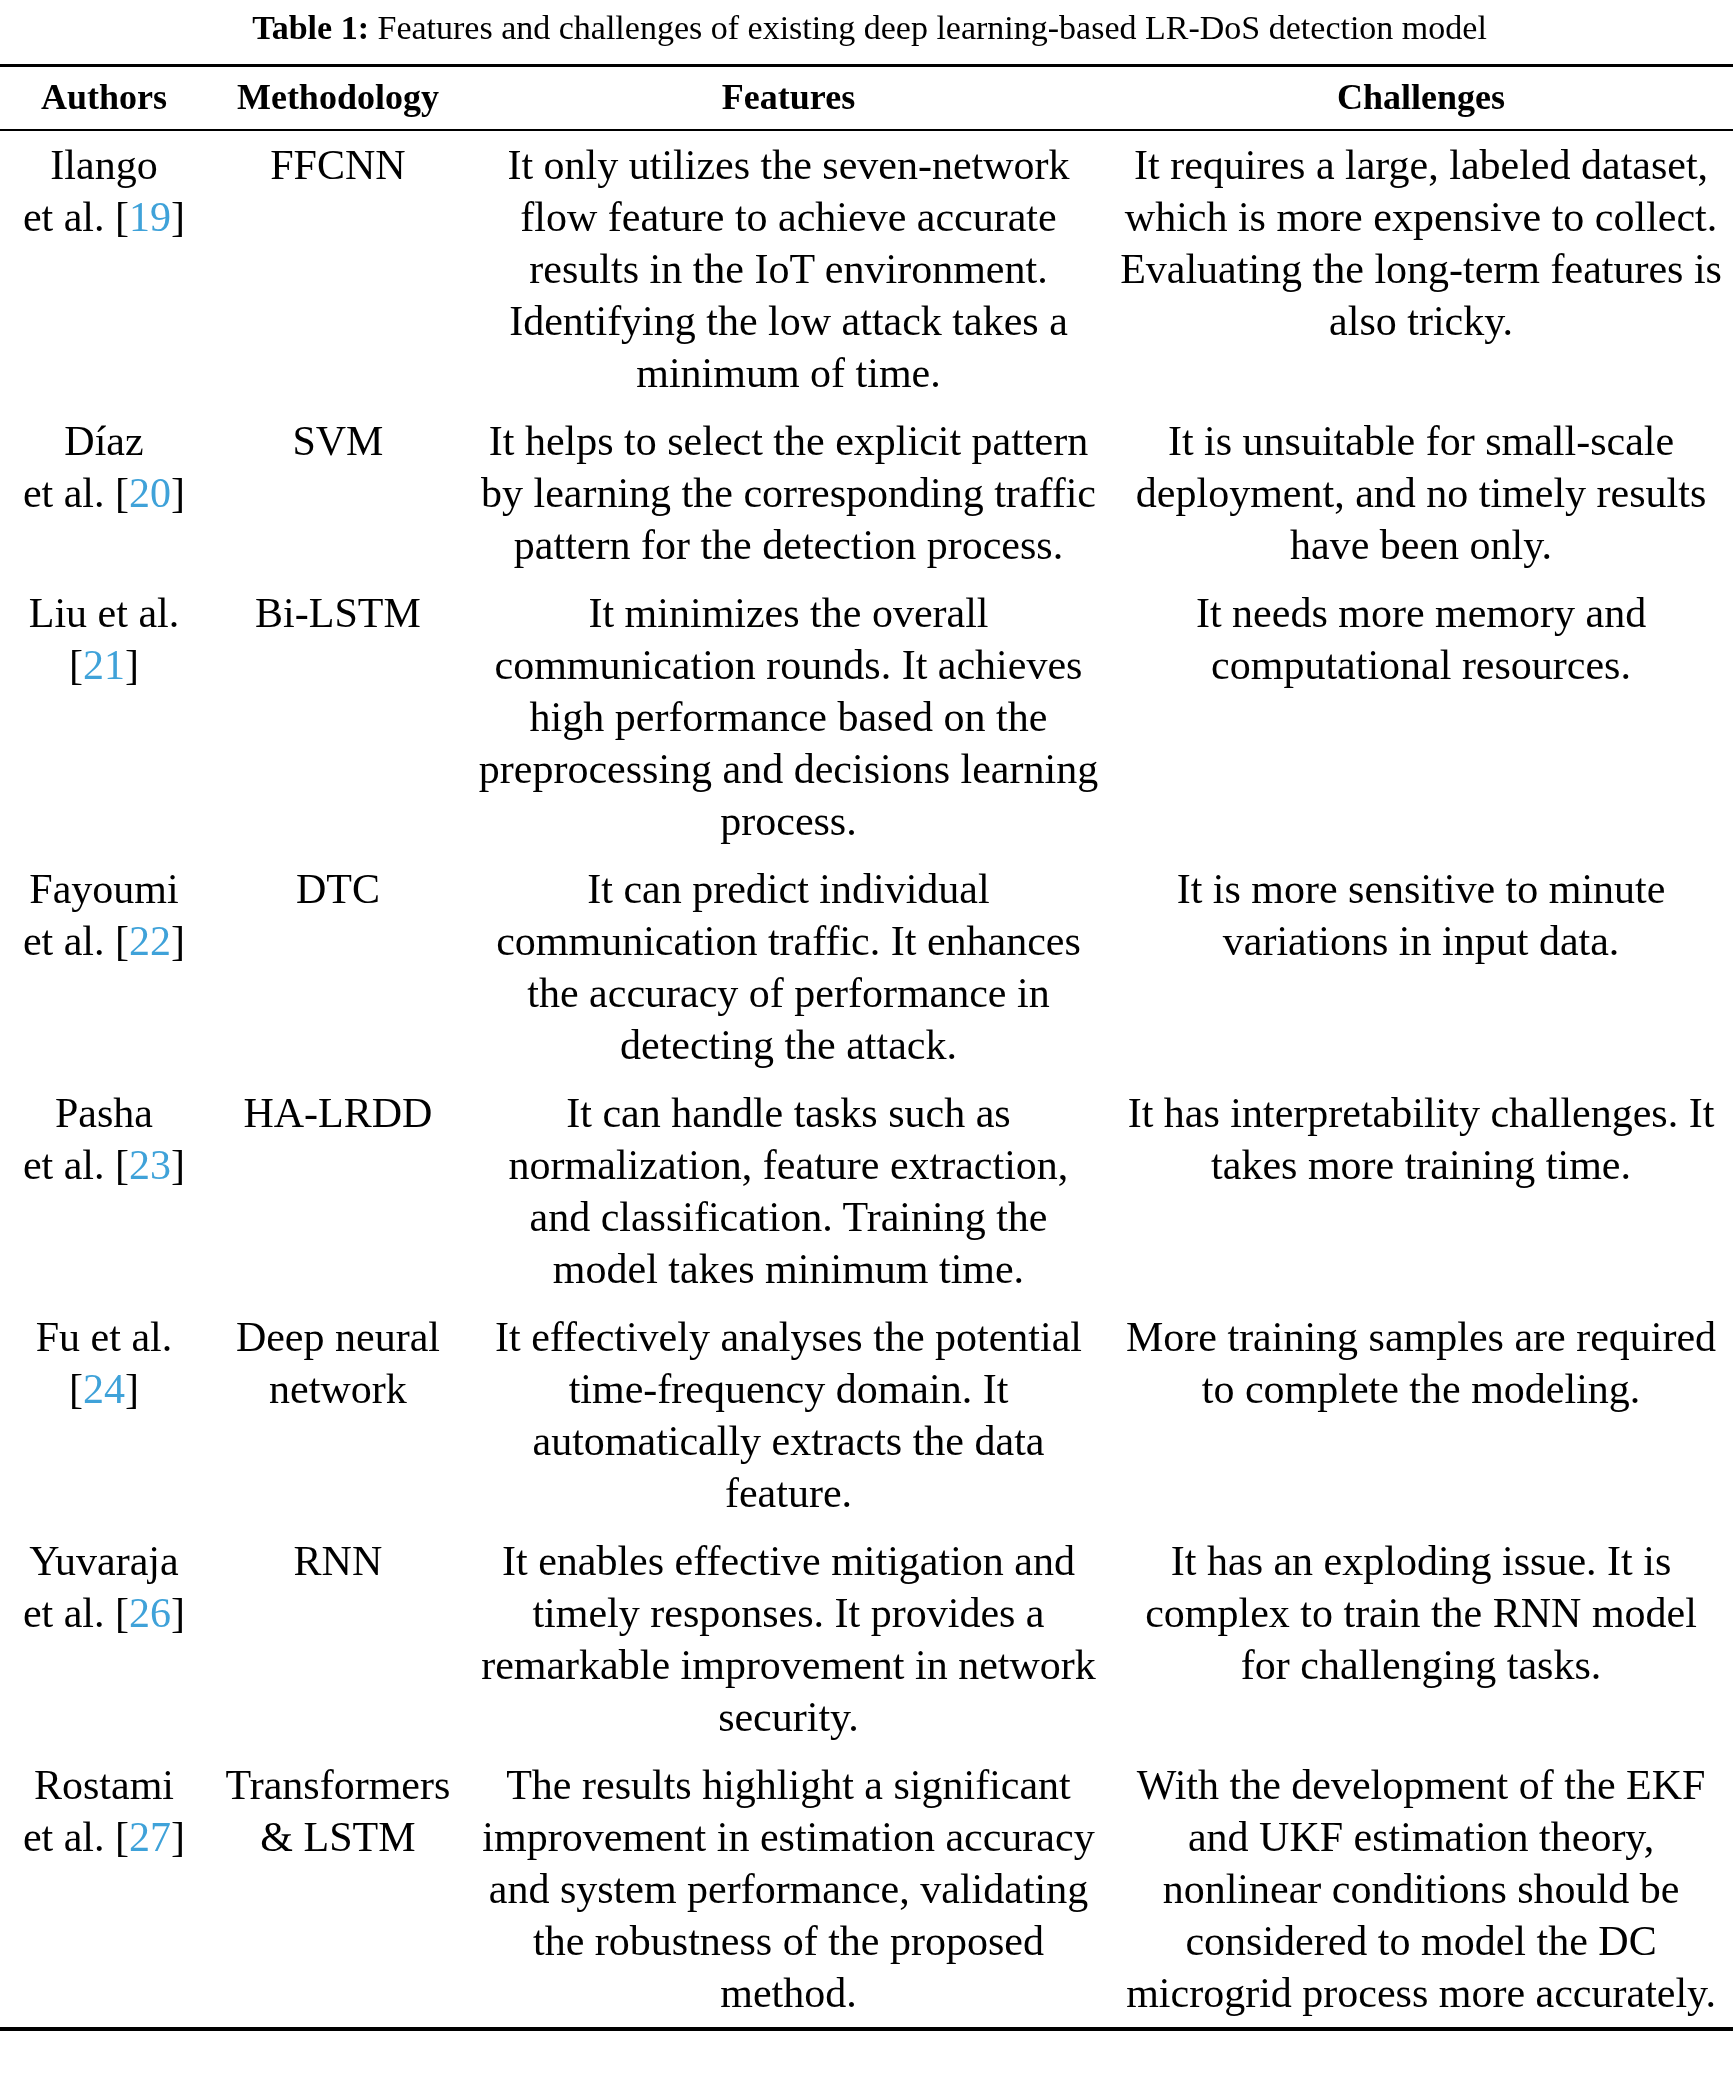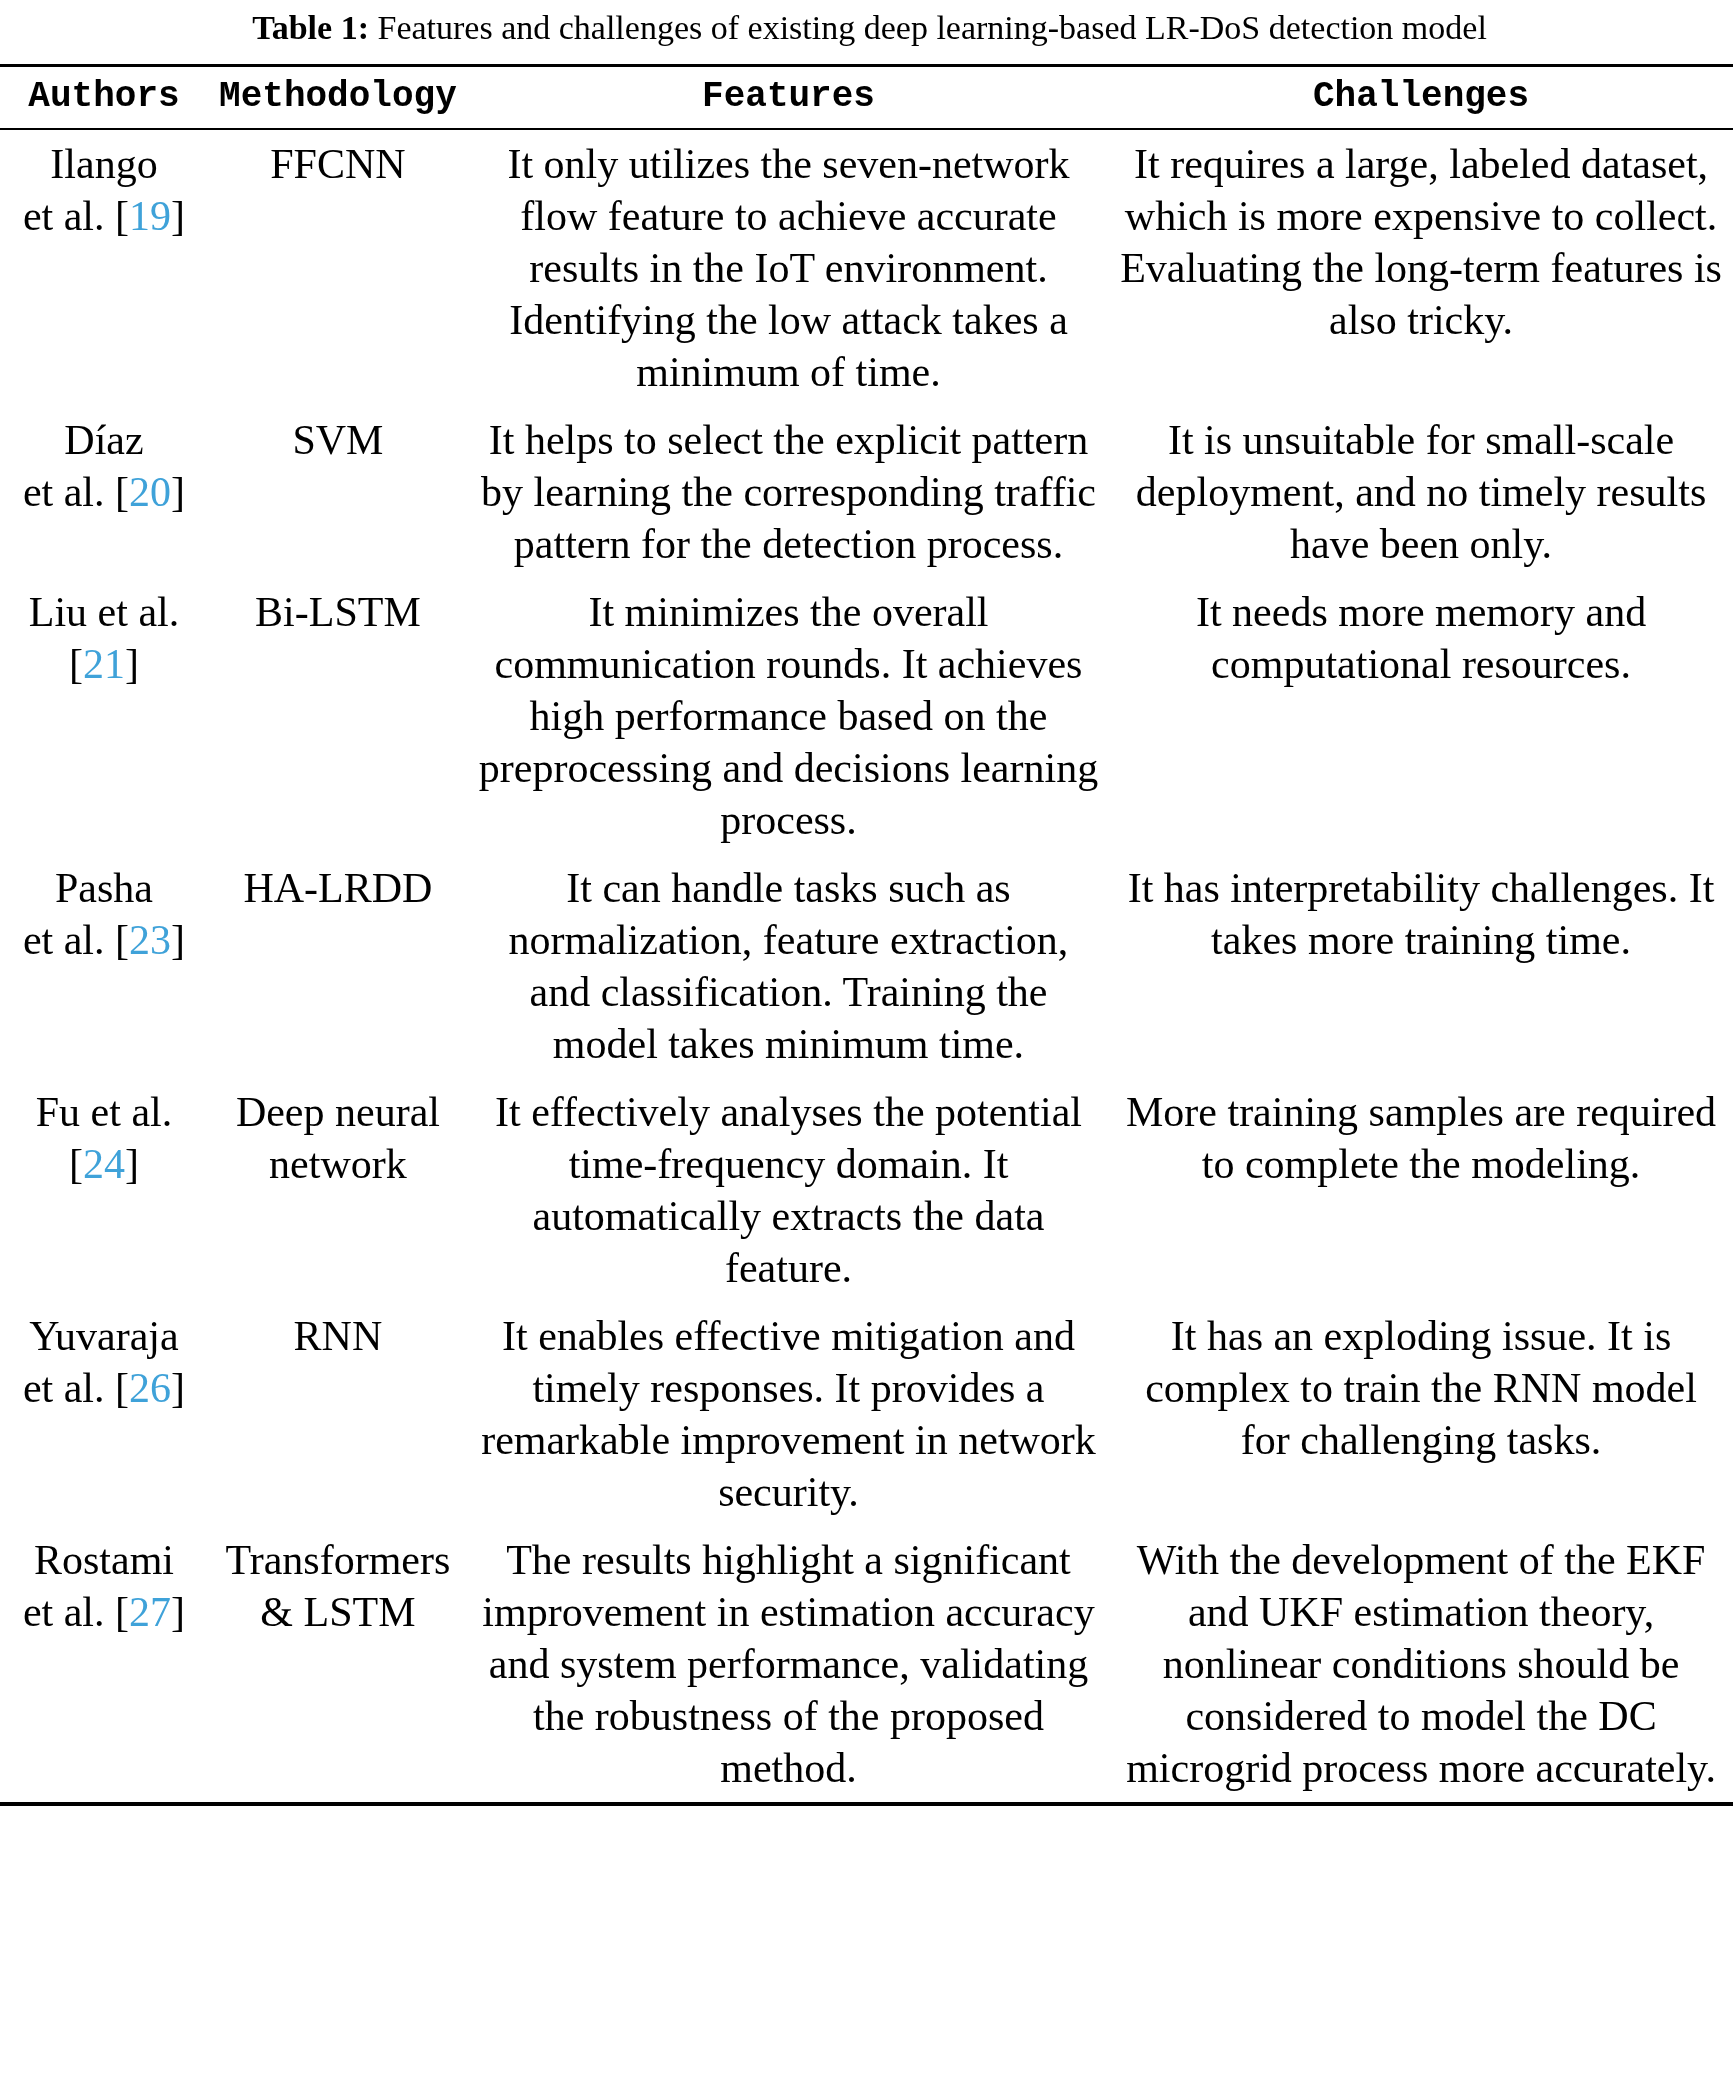--- a/index.html
+++ b/index.html
@@ -25,21 +25,20 @@
     table-layout: fixed;
     border-top: 3.6px solid #000;
     border-bottom: 4.5px solid #000;
   }
   thead th {
     font-size: 36px;
     font-weight: 700;
     text-align: center;
     padding: 9px 2px 11px;
     border-bottom: 2.7px solid #000;
-    font-family: Liberation Mono, monospace;
   }
   tbody td {
     font-size: 42px;
     line-height: 52px;
     text-align: center;
     vertical-align: top;
     padding: 8px 9px;
   }
   .ref { color: var(--accent, #3fa2d9); }
 </style>
@@ -79,20 +78,26 @@
           <td>It helps to select the explicit pattern by learning the corresponding traffic pattern for the detection process.</td>
           <td>It is unsuitable for small-scale deployment, and no timely results have been only.</td>
         </tr>
         <tr>
           <td>Liu et al.<br>[<span class="ref">21</span>]</td>
           <td>Bi-LSTM</td>
           <td>It minimizes the overall communication rounds. It achieves high performance based on the preprocessing and decisions learning process.</td>
           <td>It needs more memory and computational resources.</td>
         </tr>
         <tr>
+          <td>Fayoumi<br>et al. [<span class="ref">22</span>]</td>
+          <td>DTC</td>
+          <td>It can predict individual communication traffic. It enhances the accuracy of performance in detecting the attack.</td>
+          <td>It is more sensitive to minute variations in input data.</td>
+        </tr>
+        <tr>
           <td>Pasha<br>et al. [<span class="ref">23</span>]</td>
           <td>HA-LRDD</td>
           <td>It can handle tasks such as normalization, feature extraction, and classification. Training the model takes minimum time.</td>
           <td>It has interpretability challenges. It takes more training time.</td>
         </tr>
         <tr>
           <td>Fu et al.<br>[<span class="ref">24</span>]</td>
           <td>Deep neural<br>network</td>
           <td>It effectively analyses the potential time-frequency domain. It automatically extracts the data feature.</td>
           <td>More training samples are required to complete the modeling.</td>

